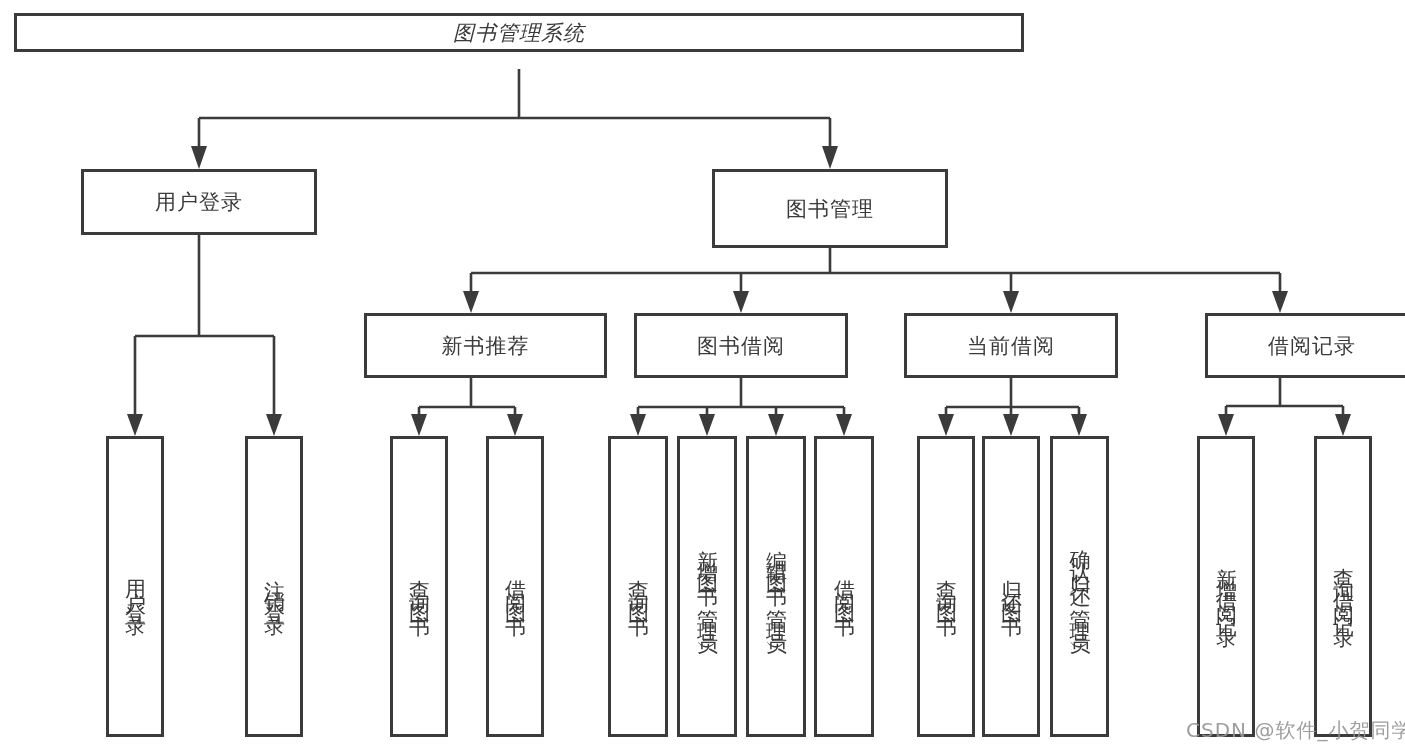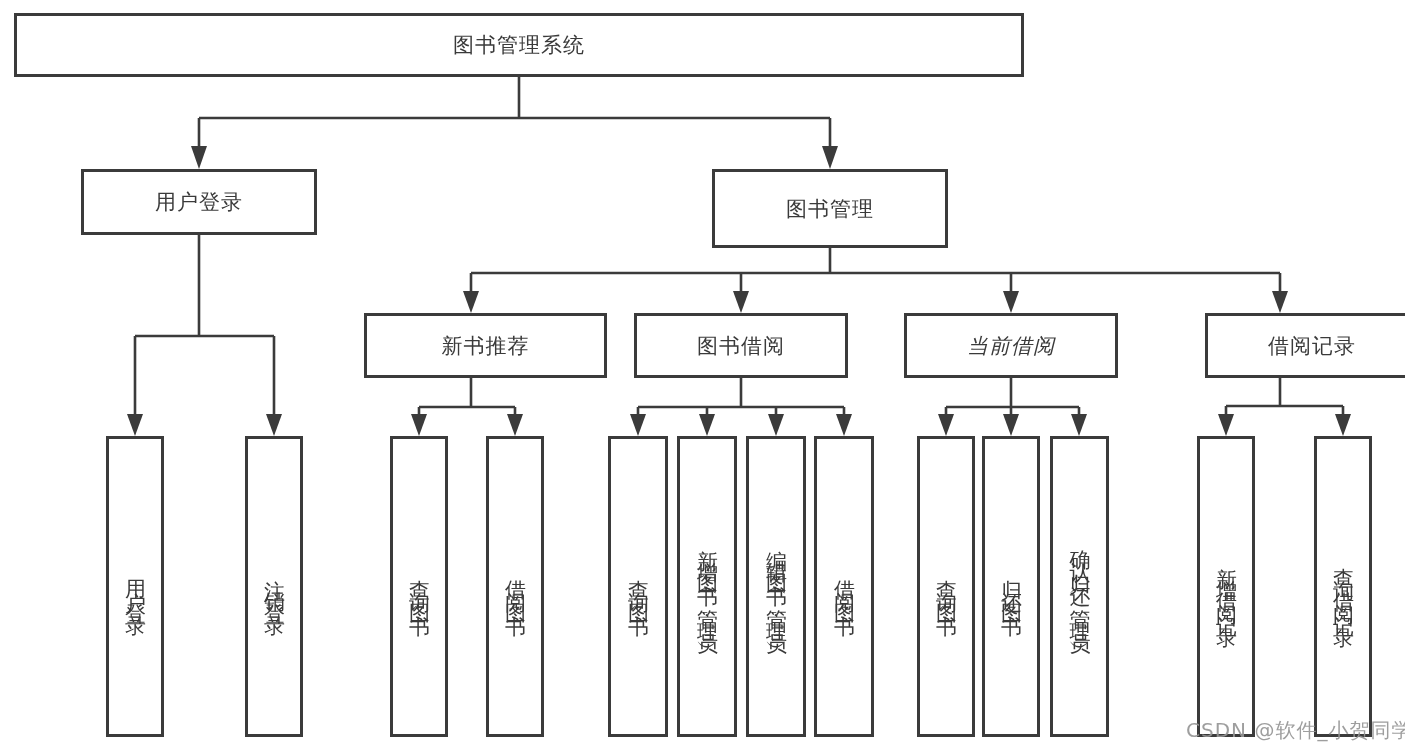--- a/index.html
+++ b/index.html
@@ -86,28 +86,28 @@
     <path d="M1011,378 V407 M946,407 H1079 M946,407 V416 M1011,407 V416 M1079,407 V416"></path>
     <polygon points="938,414 954,414 946,436"></polygon>
     <polygon points="1003,414 1019,414 1011,436"></polygon>
     <polygon points="1071,414 1087,414 1079,436"></polygon>
 
     <path d="M1280,378 V406 M1226,406 H1343 M1226,406 V416 M1343,406 V416"></path>
     <polygon points="1218,414 1234,414 1226,436"></polygon>
     <polygon points="1335,414 1351,414 1343,436"></polygon>
   </svg>
 
-  <div class="node" style="left:14px;top:13px;width:1010px;height:64px;">图书管理系统</div>
+  <div class="node" style="left:14px;top:13px;width:1010px;height:39px;font-style:italic;">图书管理系统</div>
 
   <div class="node" style="left:81px;top:169px;width:236px;height:66px;">用户登录</div>
   <div class="node" style="left:712px;top:169px;width:236px;height:79px;">图书管理</div>
 
   <div class="node" style="left:364px;top:313px;width:243px;height:65px;">新书推荐</div>
   <div class="node" style="left:634px;top:313px;width:214px;height:65px;font-family:Liberation Mono, monospace;">图书借阅</div>
-  <div class="node" style="left:904px;top:313px;width:214px;height:65px;font-style:italic;">当前借阅</div>
+  <div class="node" style="left:904px;top:313px;width:214px;height:65px;">当前借阅</div>
   <div class="node" style="left:1173px;top:313px;width:214px;height:65px;margin-left:32px;">借阅记录</div>
 
   <div class="leaf" style="left:106px;width:58px;">
     <span class="vtxt">用户登录</span>
   </div>
   <div class="leaf" style="left:245px;width:58px;">
     <span class="vtxt">注销登录</span>
   </div>
 
   <div class="leaf" style="left:390px;width:58px;">

